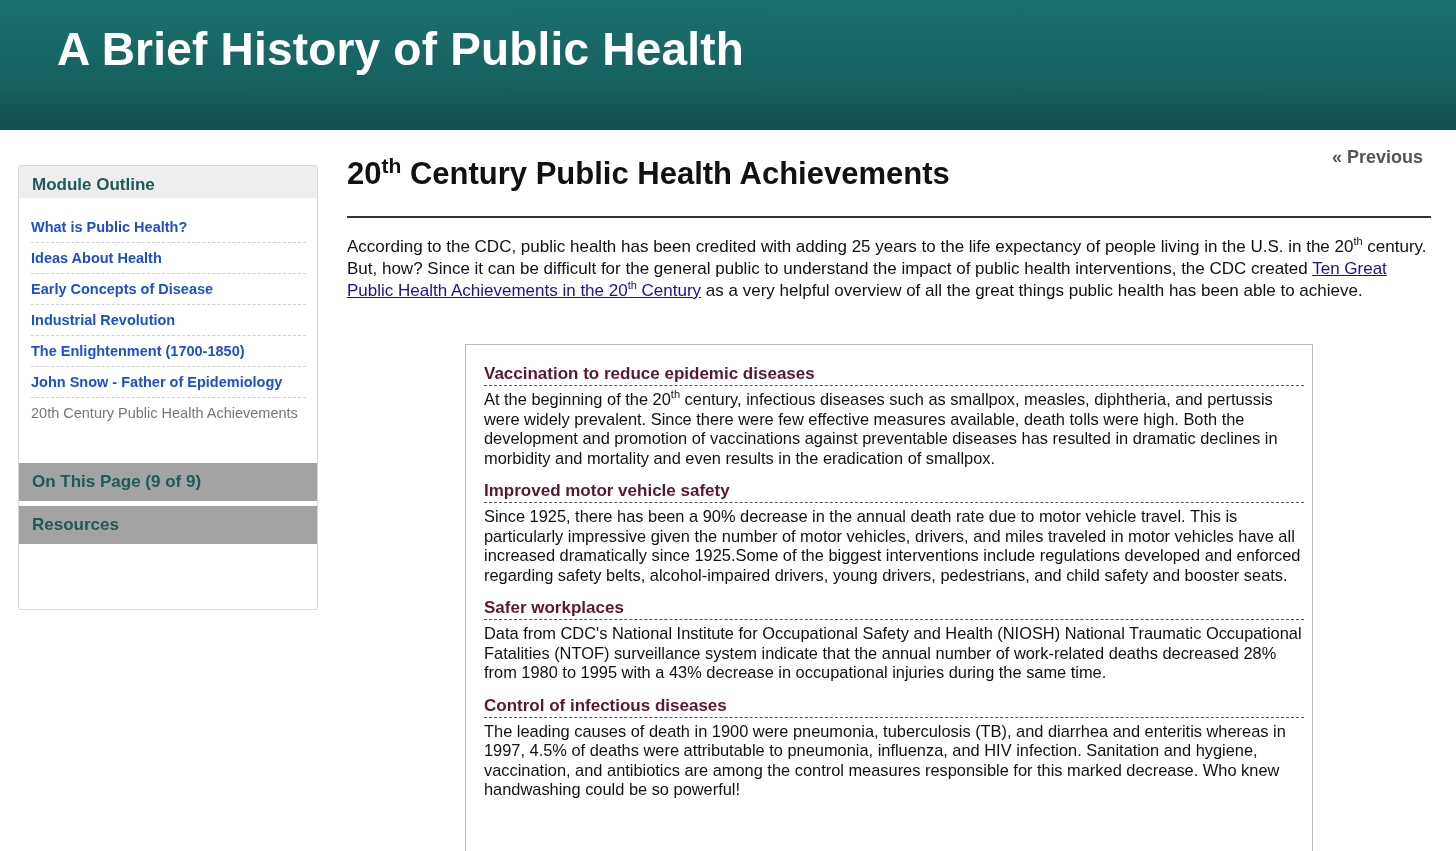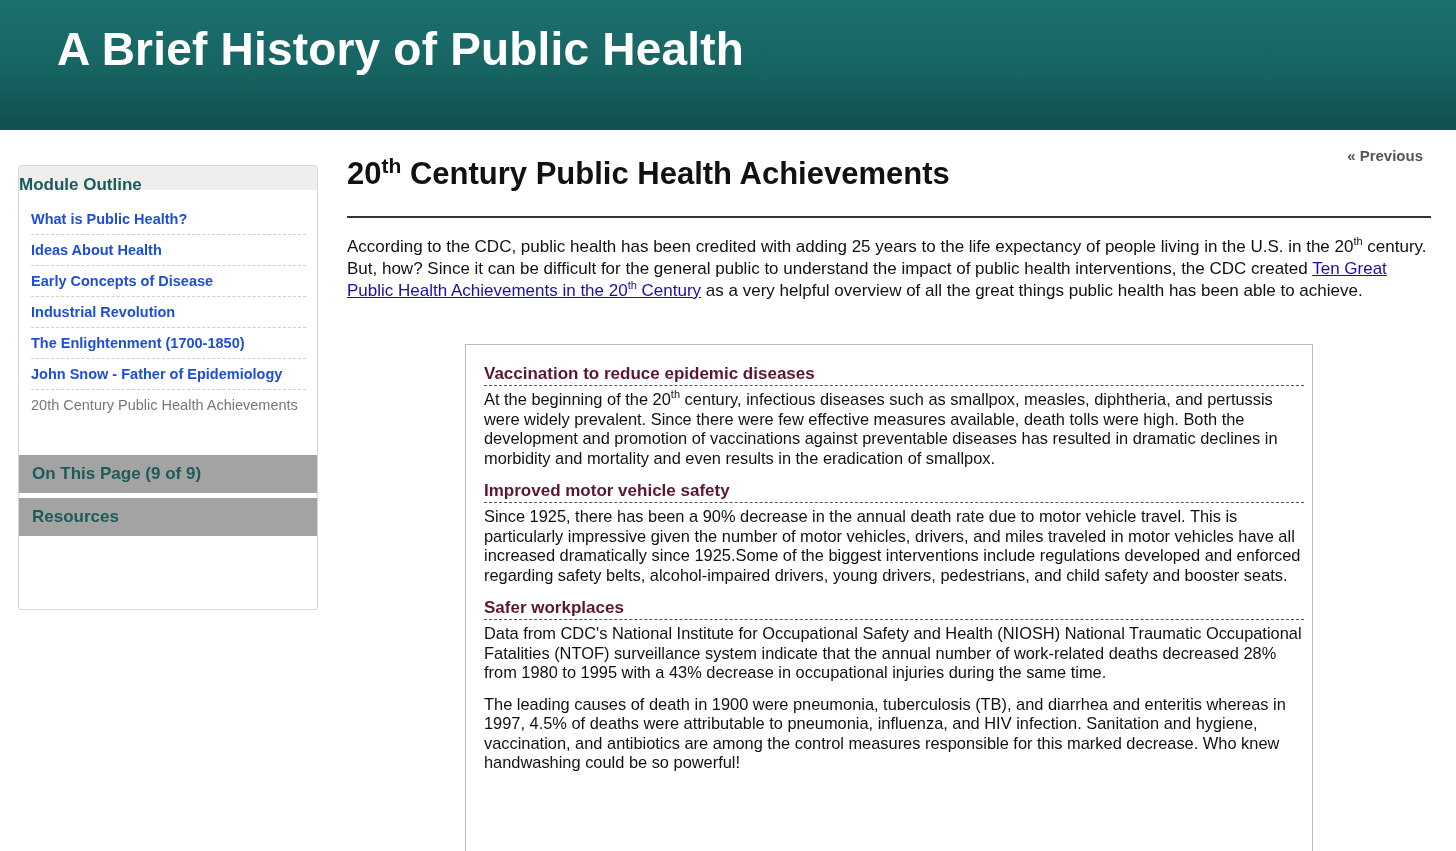--- a/index.html
+++ b/index.html
@@ -13,38 +13,38 @@
   }
   .banner h1 {
     position:absolute; left:53px; top:18px; margin:4px;
     font-size:46px; font-weight:bold; color:#ffffff; letter-spacing:0.2px;
   }
   .sidebar {
     position:absolute; left:18px; top:165px; width:300px; height:445px;
     border:1px solid #d6d6d6; border-radius:3px; background:#fff; box-sizing:border-box;
   }
   .side-head {
-    background:#eeeeee; height:24px; line-height:38px; 
+    background:#eeeeee; height:32px; line-height:38px; padding-left:13px;
     font-size:17px; font-weight:bold; color:#1c5b59;
   }
   .side-list { list-style:none; margin:0; padding:14px 11px 0 12px; }
   .side-list li {
     font-size:14.5px; font-weight:bold; color:#1d4ed8; padding:7px 0 6px 0;
     border-bottom:1px dashed #cfcfcf; line-height:17px;
   }
   .side-list li.current {
     font-weight:normal; color:#777; border-bottom:none; padding-top:7px;
   }
   .side-section {
     background:#a3a3a3; height:38px; line-height:38px; padding-left:13px;
     font-size:17px; font-weight:bold; color:#1c5b59;
   }
   .main { position:absolute; left:347px; top:140px; width:1084px; }
   .prev-link {
-    position:absolute; right:8px; top:7px; font-size:15px; font-weight:bold; color:#555; text-decoration:none;
+    position:absolute; right:8px; top:7px; font-size:18px; font-weight:bold; color:#555; text-decoration:none;
   }
   .page-title {
     margin:0; position:absolute; left:0; top:16px; font-size:31px; font-weight:bold; color:#111;
   }
   .page-title sup { font-size:21px; vertical-align:11px; line-height:0; }
   .title-rule { position:absolute; left:0; top:76px; width:1084px; height:2px; background:#333; }
   .intro {
     position:absolute; left:0; top:96px; width:1084px; margin:0;
     font-size:17px; line-height:22px; color:#111;
   }
@@ -98,15 +98,16 @@
   </div>
   <div>
     <h3>Improved motor vehicle safety</h3>
     <p>Since 1925, there has been a 90% decrease in the annual death rate due to motor vehicle travel. This is particularly impressive given the number of motor vehicles, drivers, and miles traveled in motor vehicles have all increased dramatically since 1925.Some of the biggest interventions include regulations developed and enforced regarding safety belts, alcohol-impaired drivers, young drivers, pedestrians, and child safety and booster seats.</p>
   </div>
   <div>
     <h3>Safer workplaces</h3>
     <p>Data from CDC's National Institute for Occupational Safety and Health (NIOSH) National Traumatic Occupational Fatalities (NTOF) surveillance system indicate that the annual number of work-related deaths decreased 28% from 1980 to 1995 with a 43% decrease in occupational injuries during the same time.</p>
   </div>
   <div>
+    <h3>Control of infectious diseases</h3>
     <p>The leading causes of death in 1900 were pneumonia, tuberculosis (TB), and diarrhea and enteritis whereas in 1997, 4.5% of deaths were attributable to pneumonia, influenza, and HIV infection. Sanitation and hygiene, vaccination, and antibiotics are among the control measures responsible for this marked decrease. Who knew handwashing could be so powerful!</p>
   </div>
 </section>
 
 </body></html>

